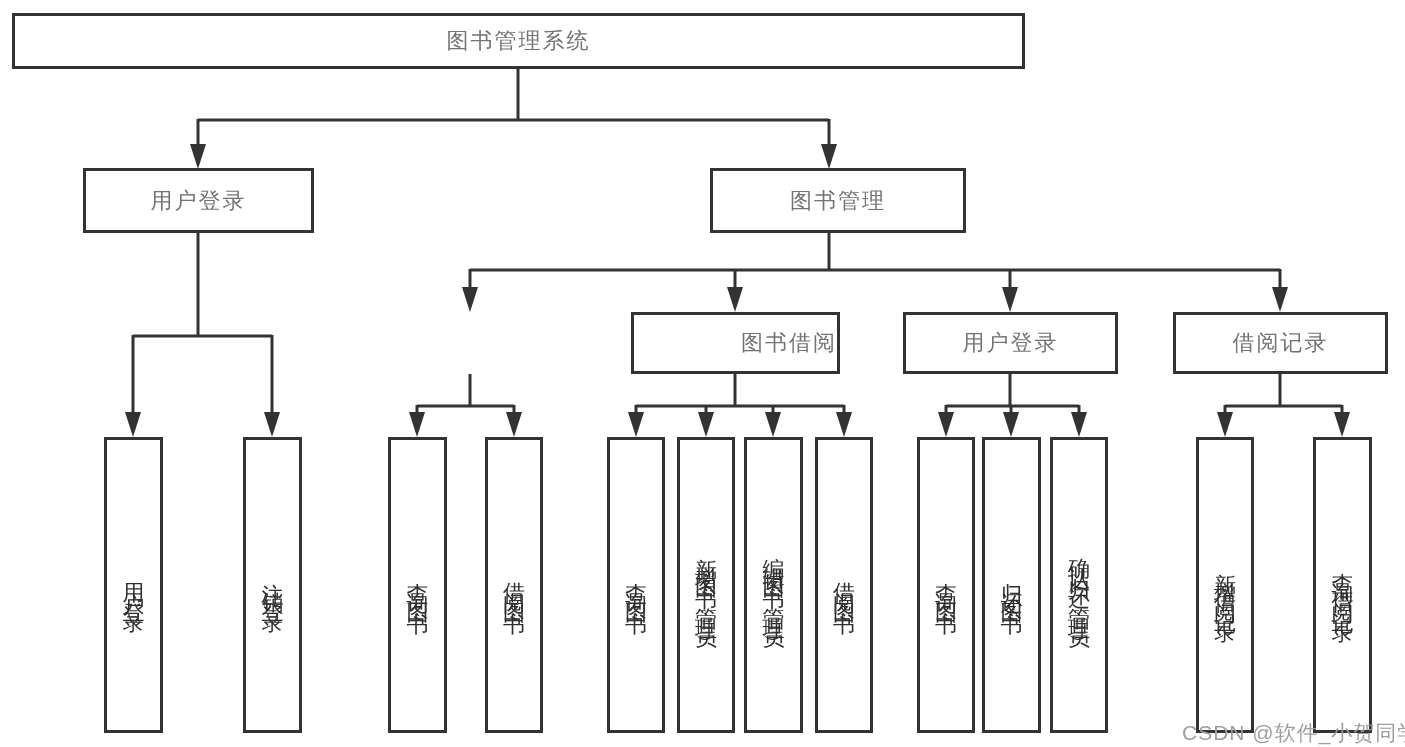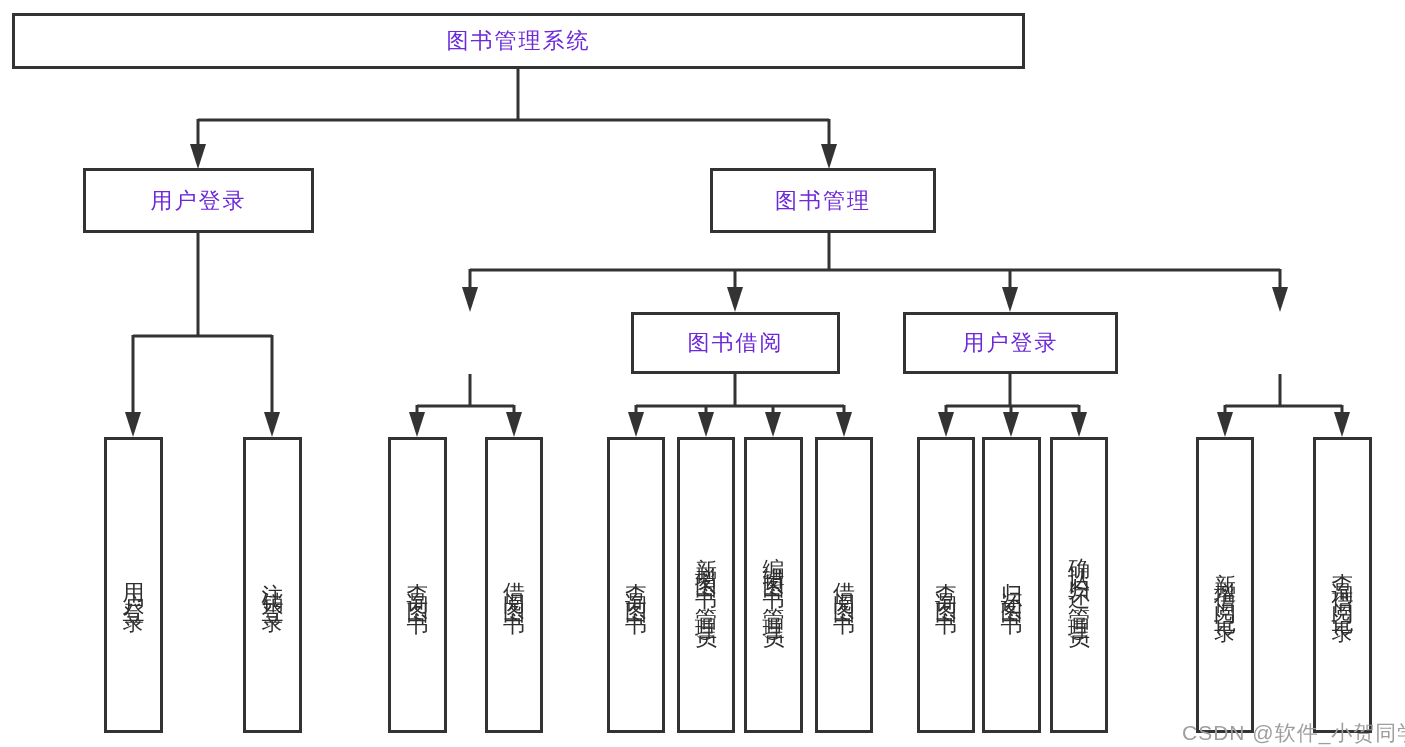--- a/index.html
+++ b/index.html
@@ -29,37 +29,37 @@
     display: flex;
     align-items: center;
     justify-content: center;
     z-index: 2;
     color: #2e2e2e;
   }
   .hbox span {
     font-size: 22px;
     letter-spacing: 2px;
     white-space: nowrap;
-    color: #6d28d9;
+    color: #737373;
   }
   .vbox span {
     writing-mode: vertical-rl;
     text-orientation: mixed;
     font-size: 22px;
     letter-spacing: 10px;
     line-height: 1;
     color: #2e2e2e;
     white-space: nowrap;
   }
   
   .n-root { left: 12px;  top: 13px;  width: 1013px; height: 56px; }
   .n-l2a  { left: 83px;  top: 168px; width: 231px;  height: 65px; }
-  .n-l2b  { left: 710px; top: 168px; width: 226px;  height: 65px; }
+  .n-l2b  { left: 710px; top: 168px; width: 256px;  height: 65px; }
   .n-l3a  { left: 365px; top: 312px; width: 210px;  height: 62px; }
-  .n-l3b  { left: 631px; top: 312px; width: 209px;  height: 62px; }
+  .n-l3b  { left: 631px; top: 312px; width: 209px;  height: 62px; justify-content: flex-end; }
   .n-l3c  { left: 903px; top: 312px; width: 215px;  height: 62px; }
   .n-l3d  { left: 1173px;top: 312px; width: 215px;  height: 62px; }
   .leaf   { top: 437px; height: 296px; }
   .n-a1 { left: 104px;  width: 59px; }
   .n-a2 { left: 243px;  width: 59px; }
   .n-b1 { left: 388px;  width: 59px; }
   .n-b2 { left: 485px;  width: 58px; }
   .n-c1 { left: 607px;  width: 58px; }
   .n-c2 { left: 677px;  width: 58px; }
   .n-c3 { left: 744px;  width: 59px; }
@@ -171,20 +171,23 @@
   <div class="box hbox n-l2b">
     <span>图书管理</span>
   </div>
 
   <div class="box hbox n-l3b">
     <span>图书借阅</span>
   </div>
   <div class="box hbox n-l3c">
     <span>用户登录</span>
   </div>
+  <div class="box hbox n-l3d">
+    <span>借阅记录</span>
+  </div>
 
   <div class="box vbox leaf n-a1">
     <span>用户登录</span>
   </div>
   <div class="box vbox leaf n-a2">
     <span>注销登录</span>
   </div>
 
   <div class="box vbox leaf n-b1">
     <span>查询图书</span>

